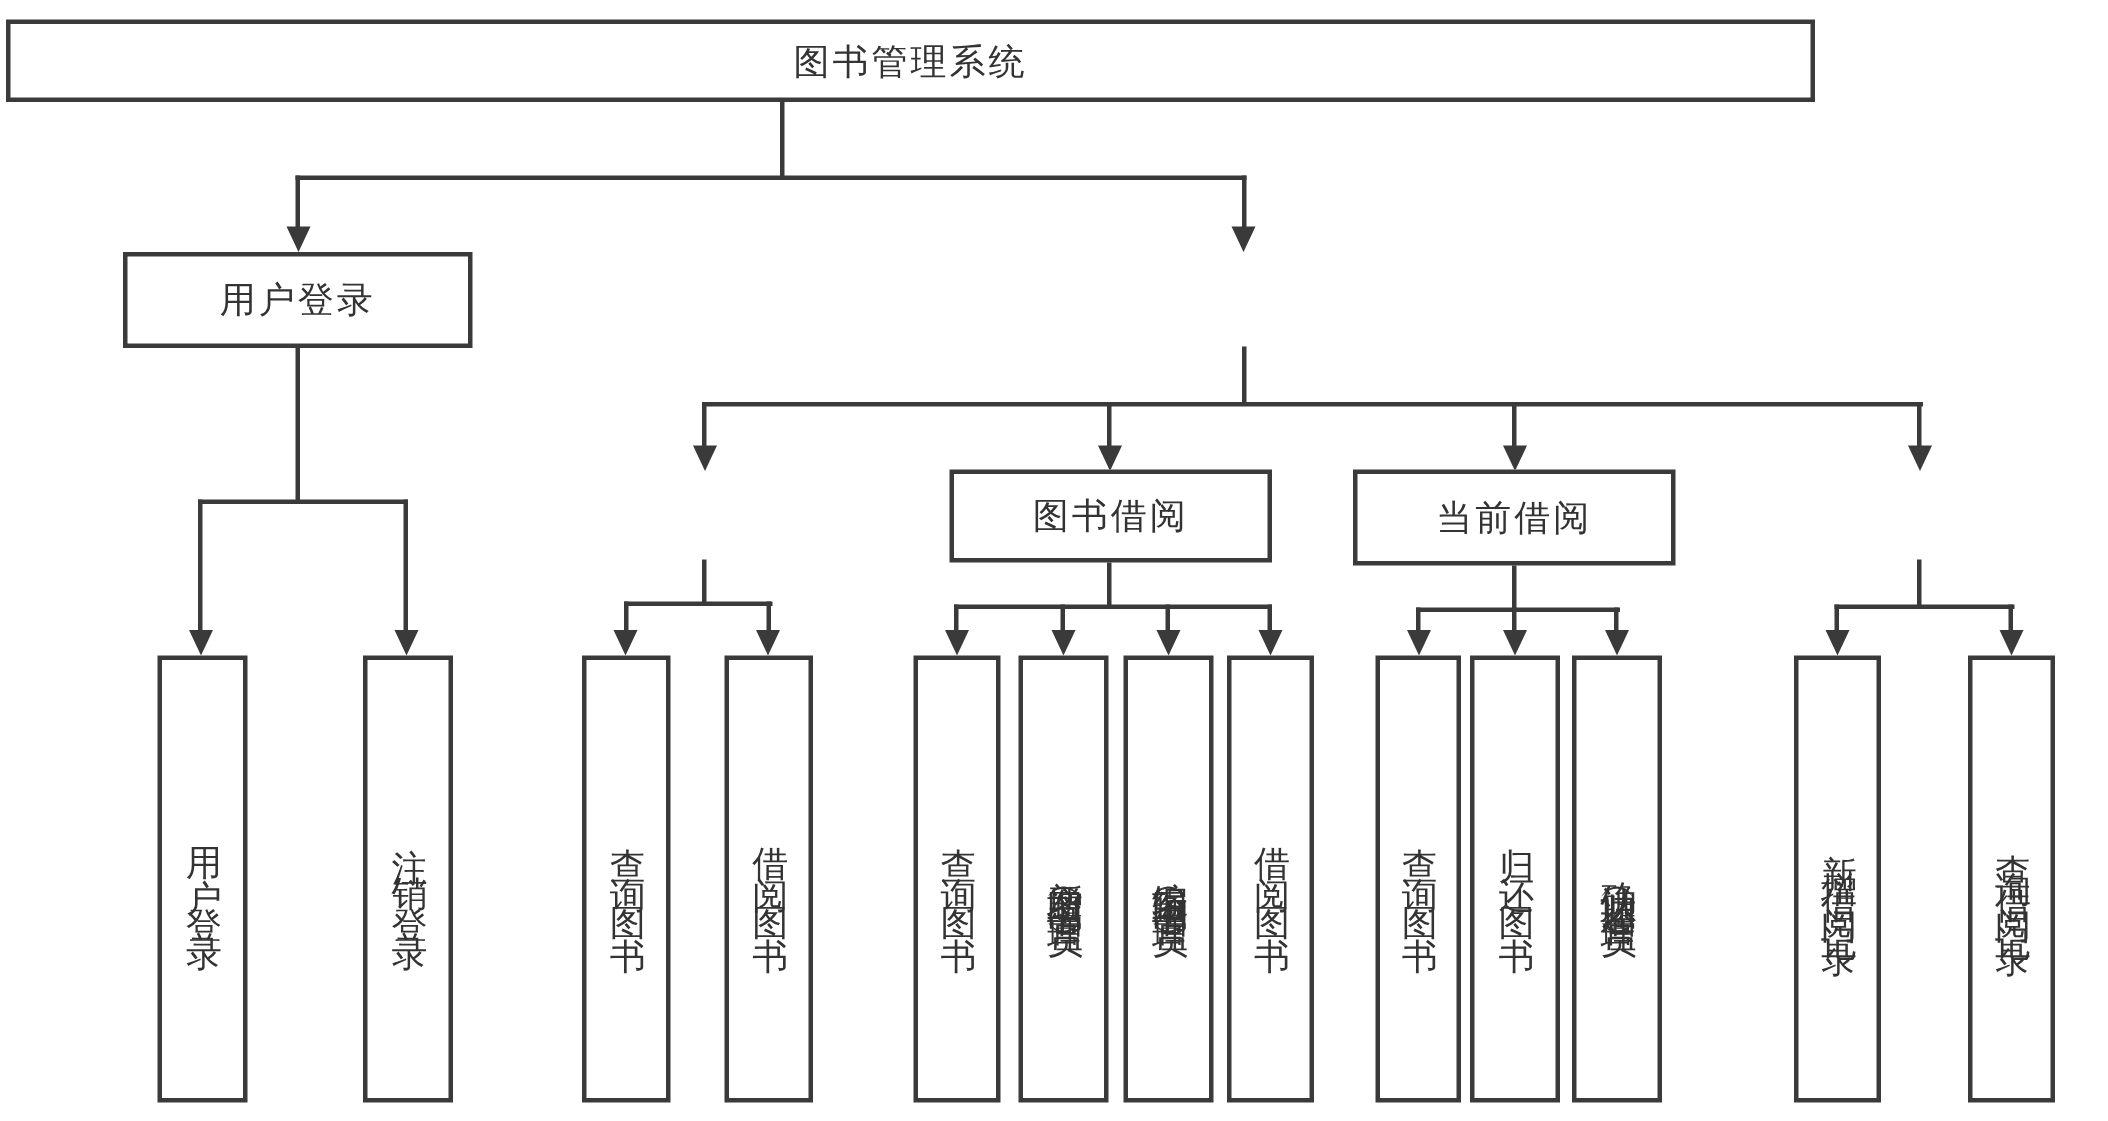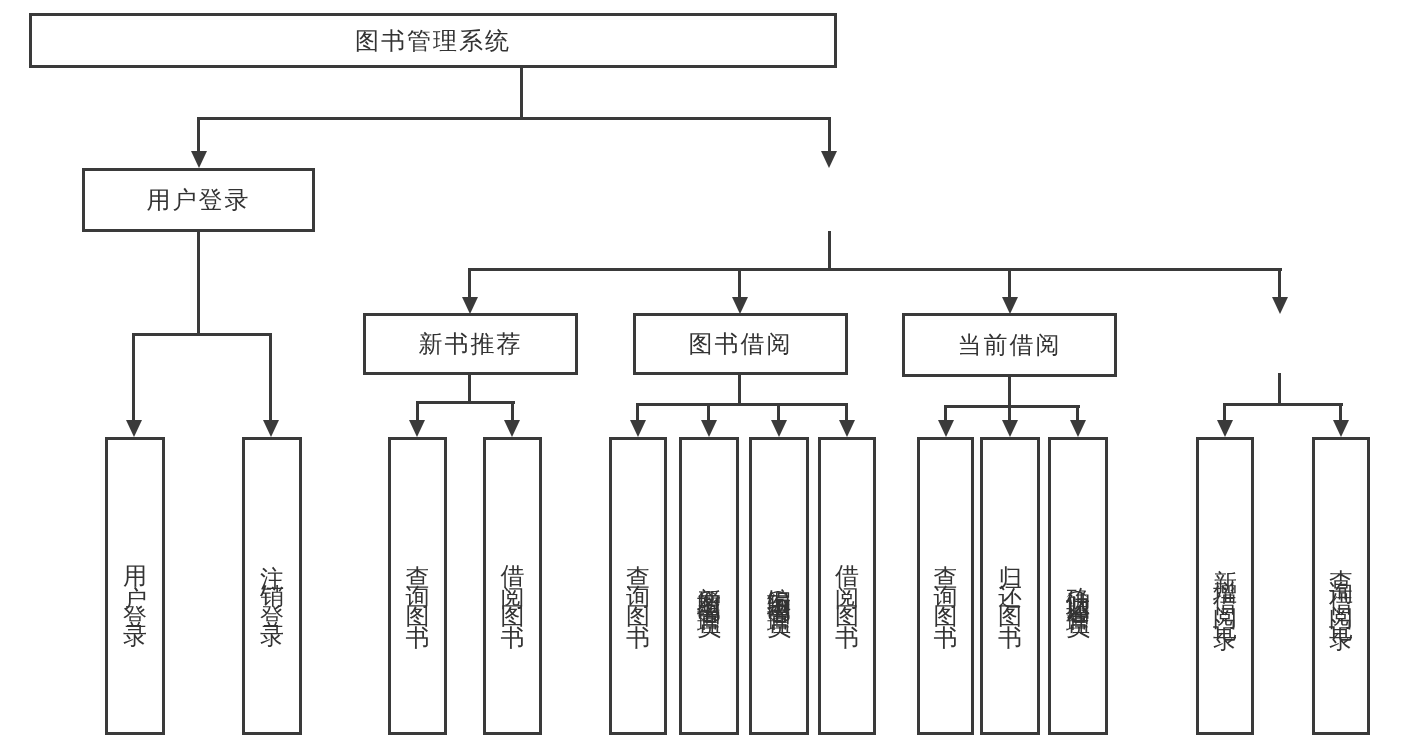--- a/index.html
+++ b/index.html
@@ -120,31 +120,28 @@
   <div class="line" style="left:1076px;top:405px;width:3px;height:16px"></div>
   <div class="arrow" style="left:1070px;top:420px"></div>
 
   <div class="line" style="left:1278px;top:373px;width:3px;height:32px"></div>
   <div class="line" style="left:1223px;top:403px;width:120px;height:3px"></div>
   <div class="line" style="left:1223px;top:403px;width:3px;height:18px"></div>
   <div class="arrow" style="left:1217px;top:420px"></div>
   <div class="line" style="left:1339px;top:403px;width:3px;height:18px"></div>
   <div class="arrow" style="left:1333px;top:420px"></div>
 
-  <div class="node" style="left:29px;top:13px;width:808px;height:55px">
+  <div class="node" style="left:4px;top:13px;width:1206px;height:55px">
     <span class="hlabel">图书管理系统</span>
   </div>
 
   <div class="node" style="left:82px;top:168px;width:233px;height:64px">
     <span class="hlabel">用户登录</span>
   </div>
 
-  <div class="node" style="left:363px;top:313px;width:215px;height:62px">
-    <span class="hlabel">新书推荐</span>
-  </div>
   <div class="node" style="left:902px;top:313px;width:215px;height:64px">
     <span class="hlabel">当前借阅</span>
   </div>
   <div class="node" style="left:633px;top:313px;width:215px;height:62px">
     <span class="hlabel">图书借阅</span>
   </div>
 
   <div class="node" style="left:105px;top:437px;width:60px;height:298px">
     <span class="vlabel" style="letter-spacing: 20px;">用户登录</span>
   </div>

